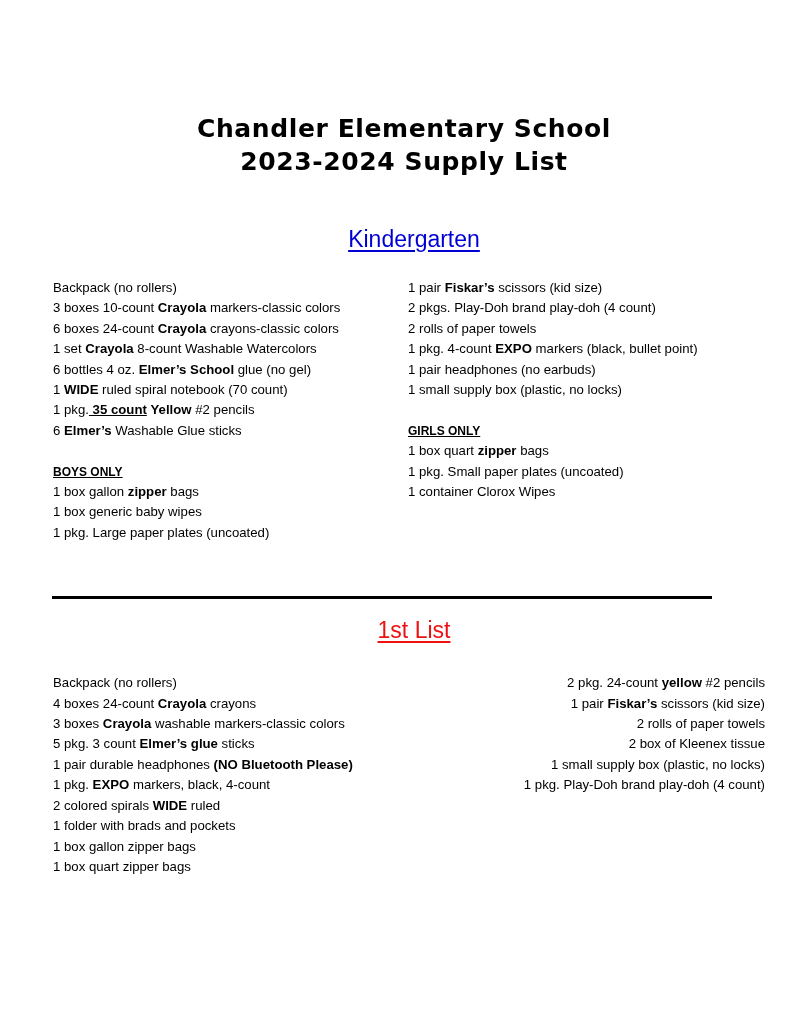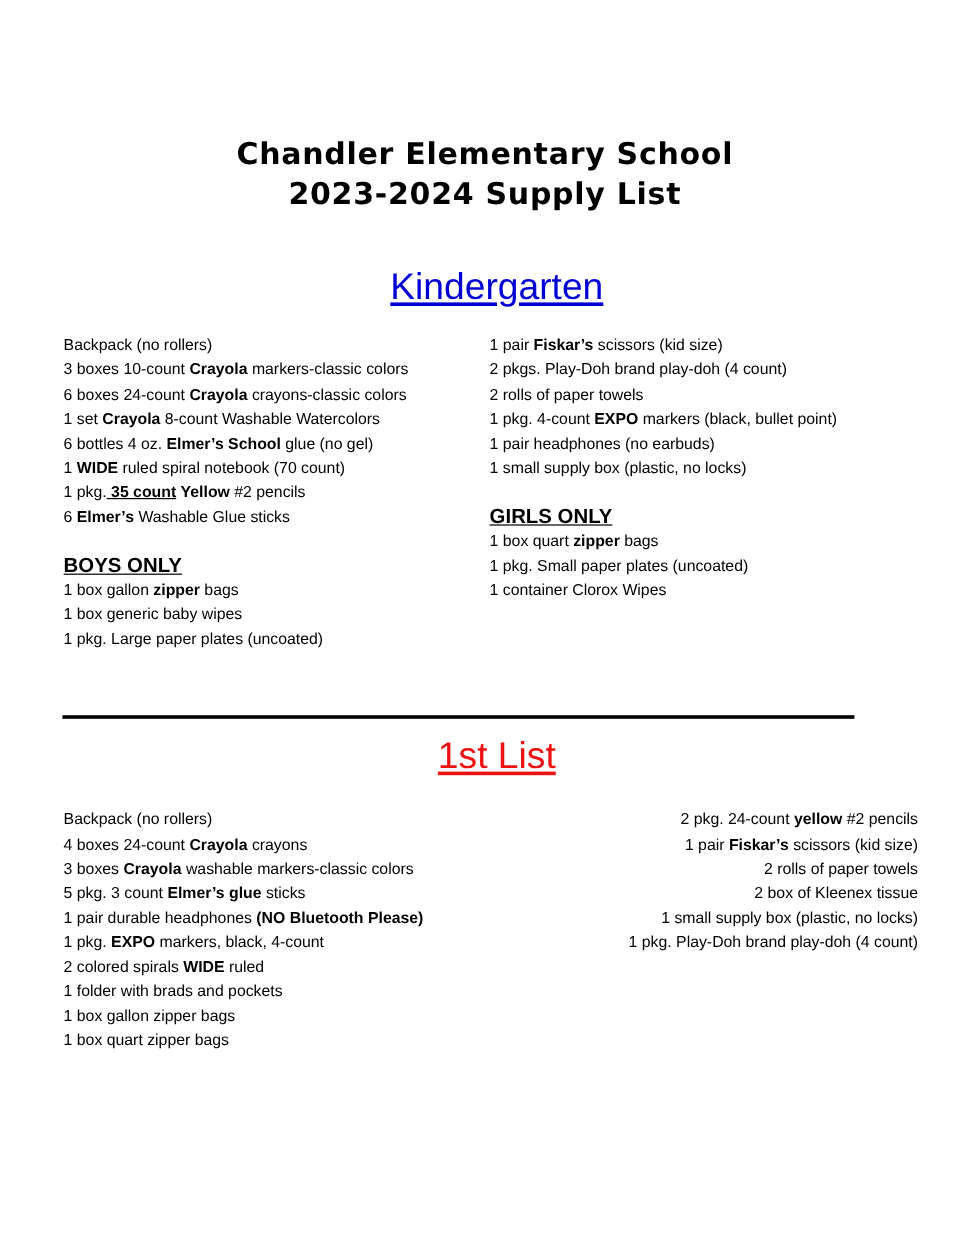--- a/index.html
+++ b/index.html
@@ -34,21 +34,21 @@
     letter-spacing: 0.6px;
     color: #000000;
     font-stretch: expanded;
   }
   .doc-title .tline { display: block; white-space: nowrap; }
 
   
   .grade-heading {
     text-align: center;
     font-family: "Liberation Sans", sans-serif;
-    font-size: 31px;
+    font-size: 23px;
     line-height: 36px;
     font-weight: normal;
     margin: 0;
     padding-left: 20px;
   }
   .grade-heading span {
     text-decoration: underline;
     text-underline-offset: 3px;
   }
   .grade-k { padding-top: 43px; color: #0000d5; }
@@ -77,21 +77,21 @@
     margin: 0;
     padding: 0;
   }
   .col b { font-weight: bold; }
   .u    { text-decoration: underline; }
   .spacer-row { height: 20.4px; }
 
   .subhead {
     font-weight: bold;
     text-decoration: underline;
-    font-size: 17px;
+    font-size: 12px;
     line-height: 20.4px;
   }
 
   
   .k-block { padding-top: 21px; }
   .k-block .col-right { padding-top: 0px; }
 
   
   .divider {
     width: 660px;

